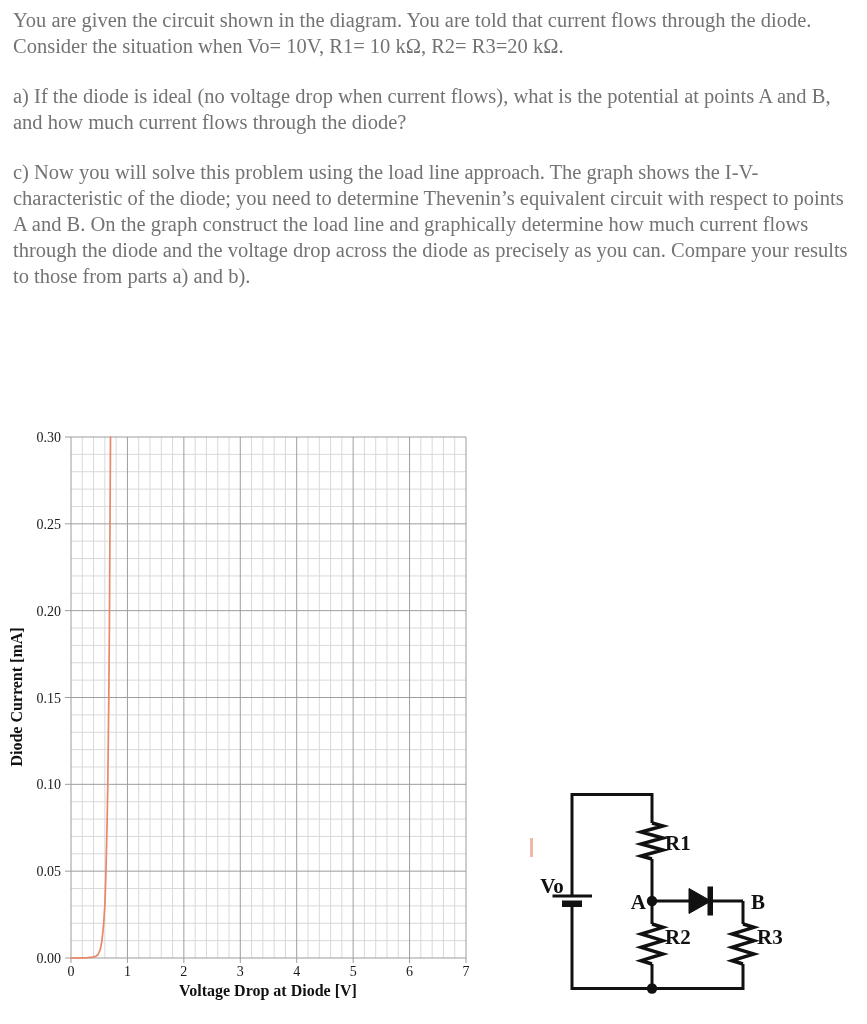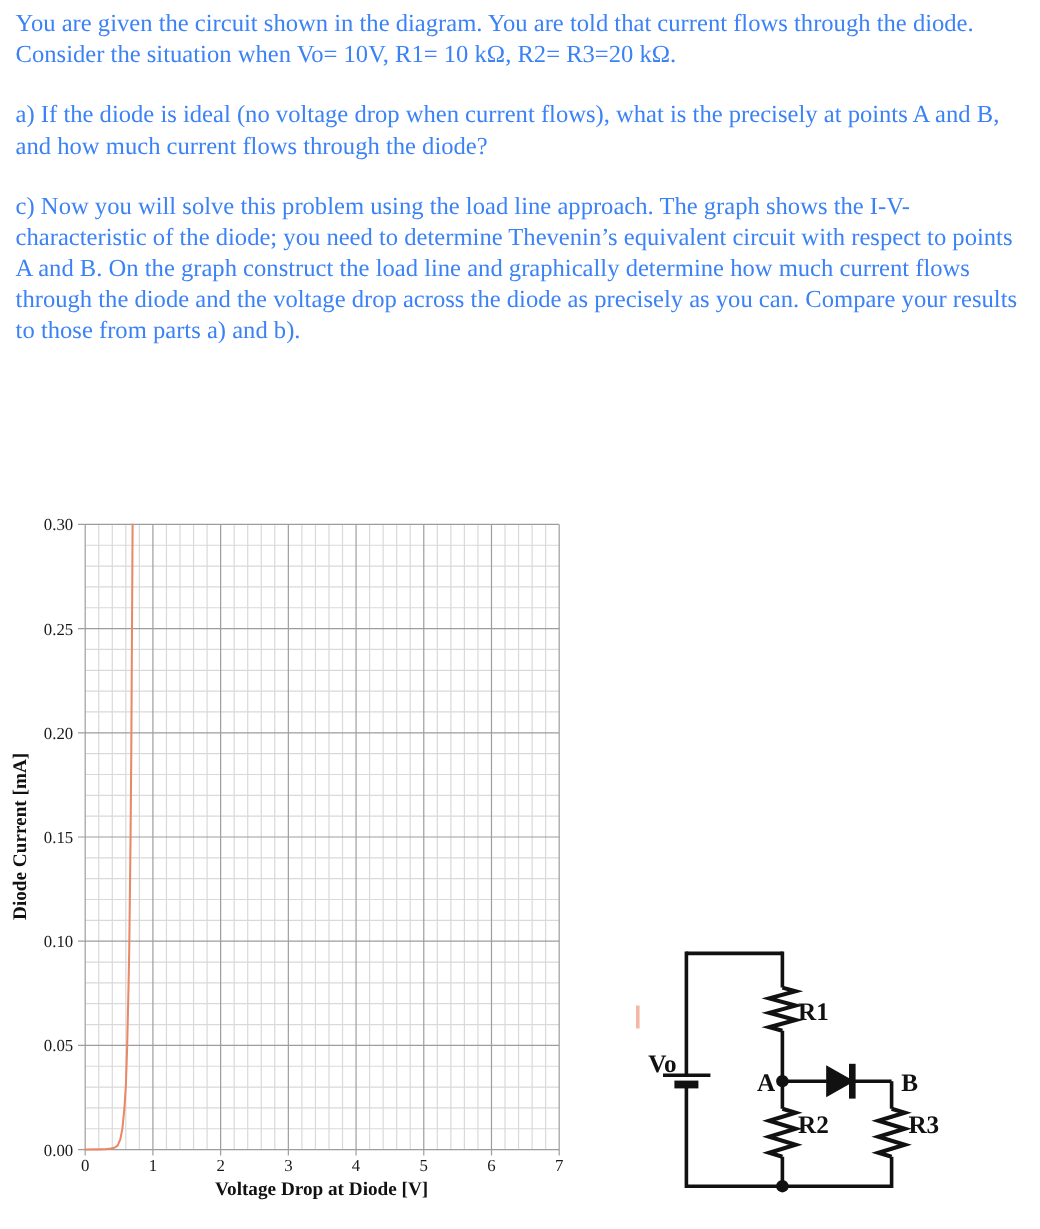--- a/index.html
+++ b/index.html
@@ -10,41 +10,41 @@
     font-family: "Liberation Serif", serif;
     color: #111111;
     overflow: hidden;
   }
   .text-block {
     position: absolute;
     left: 13px; top: 7px;
     width: 842px;
     font-size: 20.5px;
     line-height: 26px;
-    color: #3b82f6;
+    color: #737373;
   }
   .text-block p { margin: 0 0 24px 0; }
   figure.chart {
     position: absolute;
     left: 0; top: 425px;
     width: 500px; height: 599px;
   }
   figure.circuit {
     position: absolute;
     left: 500px; top: 760px;
     width: 367px; height: 264px;
   }
   svg text { font-family: "Liberation Serif", serif; }
 </style>
 </head>
 <body>
 
 <div class="text-block">
   <p>You are given the circuit shown in the diagram.  You are told that current flows through the diode. Consider the situation when Vo= 10V, R1= 10 kΩ, R2= R3=20 kΩ.</p>
-  <p>a) If the diode is ideal (no voltage drop when current flows), what is the precisely at points A and B, and how much current flows through the diode?</p>
+  <p>a) If the diode is ideal (no voltage drop when current flows), what is the potential at points A and B, and how much current flows through the diode?</p>
   <p>c) Now you will solve this problem using the load line approach. The graph shows the I-V-characteristic of the diode; you need to determine Thevenin’s equivalent circuit with respect to points A and B.  On the graph construct the load line and graphically determine how much current flows through the diode and the voltage drop across the diode as precisely as you can. Compare your results to those from parts a) and b).</p>
 </div>
 
 <figure class="chart">
   <svg id="chart-svg" width="500" height="599" viewBox="0 0 500 599">
     <text x="22" y="272" text-anchor="middle" font-size="16" font-weight="700" fill="#111111" transform="rotate(-90 22 272)">Diode Current [mA]</text>
     <text x="268" y="571" text-anchor="middle" font-size="16" font-weight="700" fill="#111111">Voltage Drop at Diode [V]</text>
   <line x1="82.28571428571429" y1="12" x2="82.28571428571429" y2="533" stroke="#d9d9d9" stroke-width="1"></line>
       <line x1="93.57142857142857" y1="12" x2="93.57142857142857" y2="533" stroke="#d9d9d9" stroke-width="1"></line>
       <line x1="104.85714285714286" y1="12" x2="104.85714285714286" y2="533" stroke="#d9d9d9" stroke-width="1"></line>

